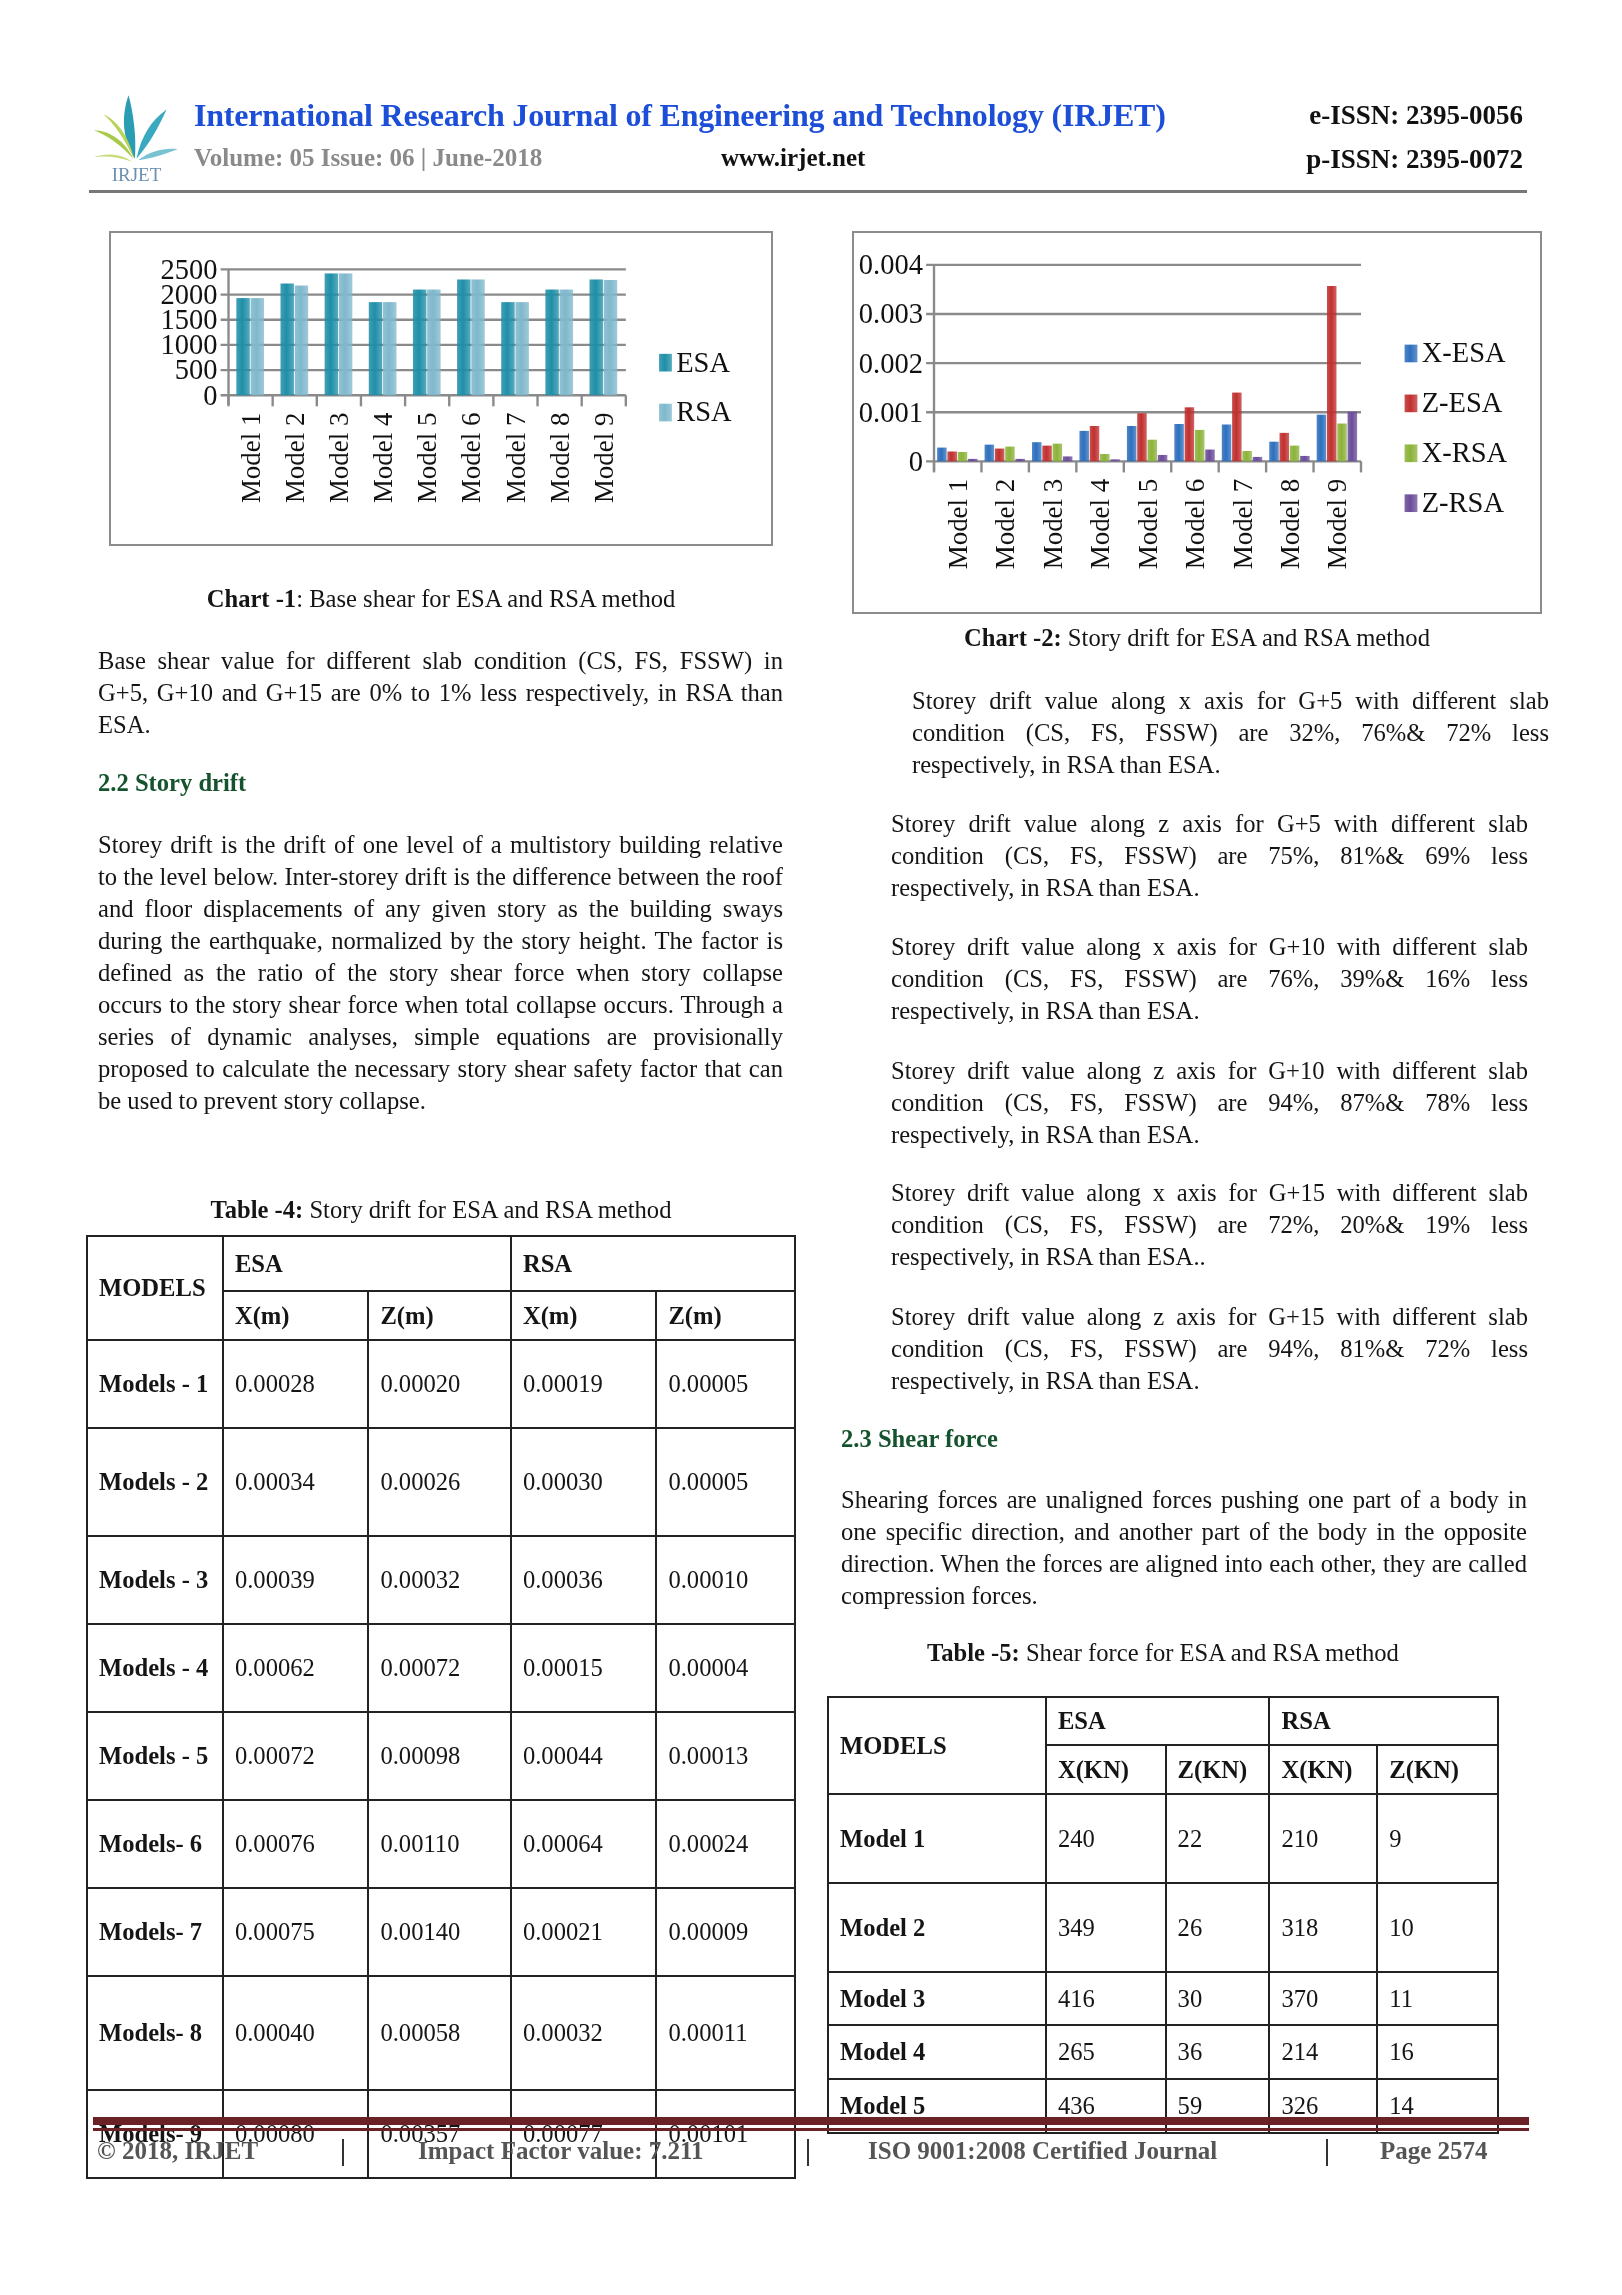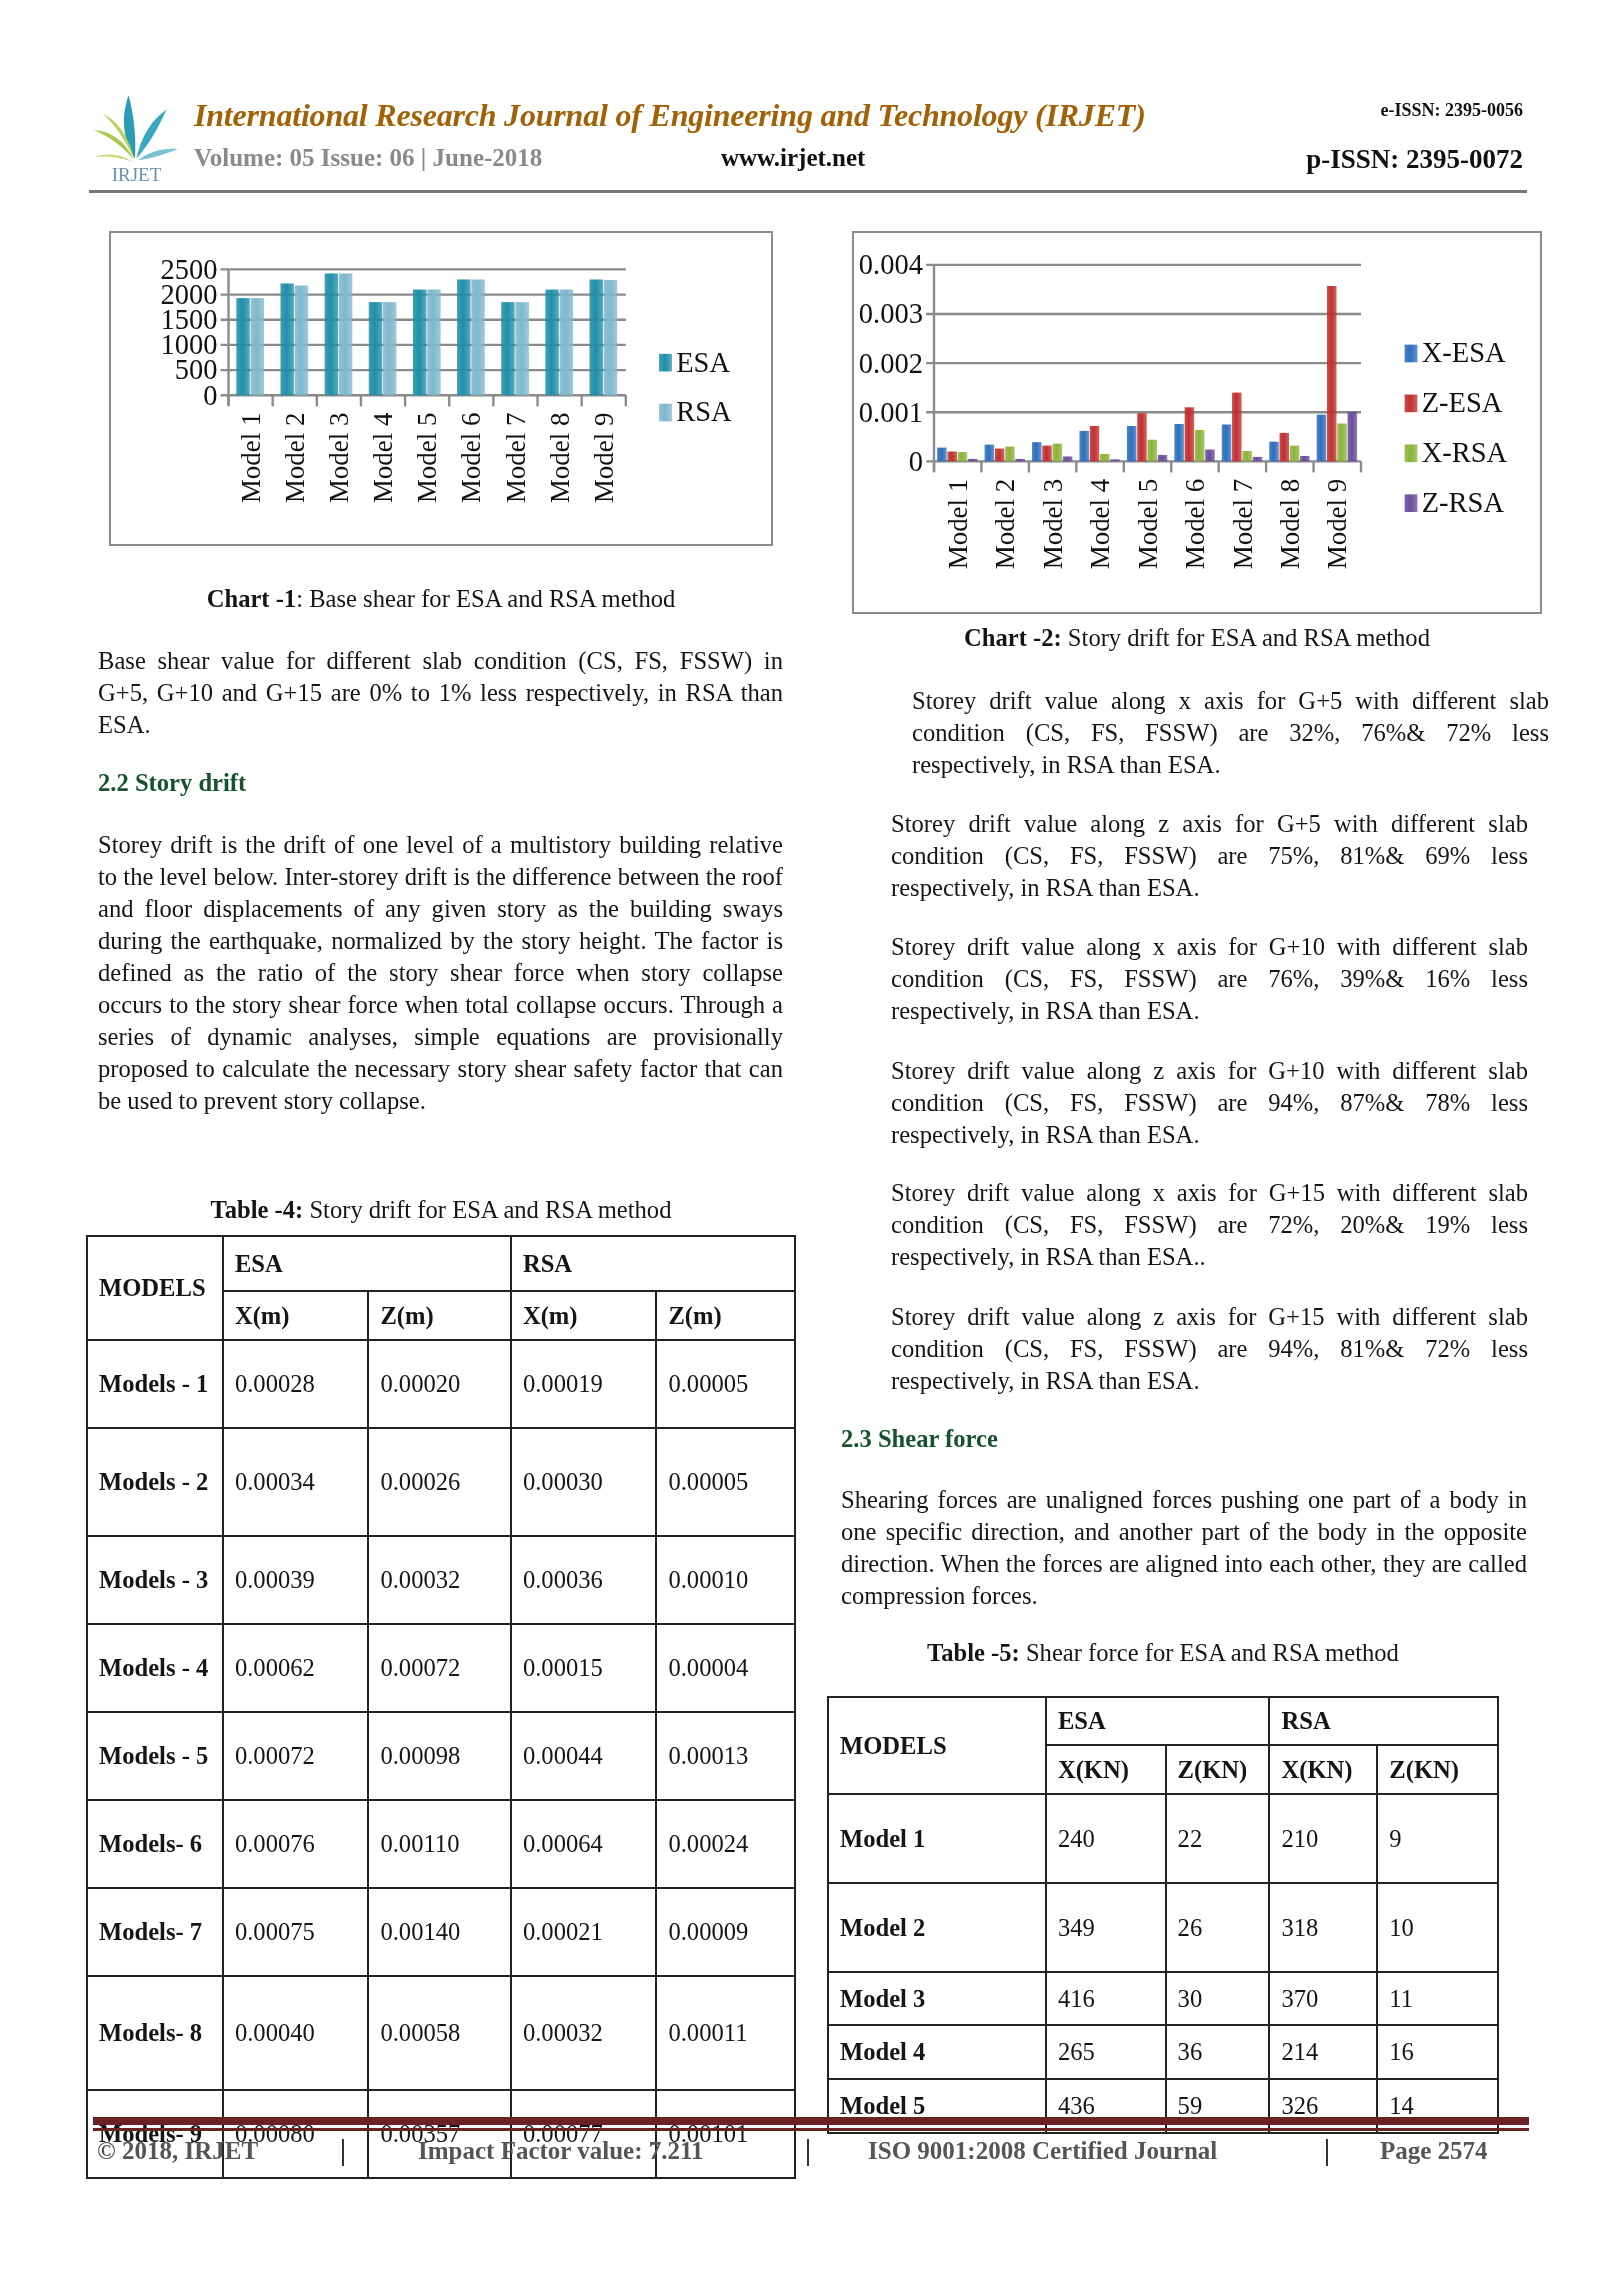--- a/index.html
+++ b/index.html
@@ -1,22 +1,22 @@
 <!DOCTYPE html>
 <html style="font-size:12.7px"><head>
 <meta charset="utf-8">
 <style>
   * { box-sizing: border-box; margin: 0; padding: 0; }
   html, body { width: 1623px; height: 2295px; background: #ffffff; }
   body { position: relative; font-family: "DejaVu Serif", "Liberation Serif", serif; color: #111; overflow: hidden; }
 
   
   .hdr-logo { position: absolute; left: 89px; top: 89px; width: 95px; height: 95px; }
-  .hdr-title { position: absolute; left: 194px; top: 97px; font-family: "Liberation Serif", serif; font-weight: bold; font-size: 32px; letter-spacing: -0.2px; color: #a16207; white-space: nowrap; font-style: italic; }
-  .hdr-eissn { position: absolute; right: 100px; top: 100px; font-family: "Liberation Serif", serif; font-weight: bold; font-size: 18px; color: #111; }
+  .hdr-title { position: absolute; left: 194px; top: 97px; font-family: "Liberation Serif", serif; font-weight: bold; font-size: 32px; letter-spacing: -0.2px; color: #1d4ed8; white-space: nowrap; }
+  .hdr-eissn { position: absolute; right: 100px; top: 100px; font-family: "Liberation Serif", serif; font-weight: bold; font-size: 27px; color: #111; }
   .hdr-vol { position: absolute; left: 194px; top: 144px; font-family: "Liberation Serif", serif; font-weight: bold; font-size: 25px; color: #8a8a8a; }
   .hdr-url { position: absolute; left: 721px; top: 144px; font-family: "Liberation Serif", serif; font-weight: bold; font-size: 25px; color: #111; }
   .hdr-pissn { position: absolute; right: 100px; top: 144px; font-family: "Liberation Serif", serif; font-weight: bold; font-size: 27px; color: #111; }
   .hdr-rule { position: absolute; left: 89px; top: 190px; width: 1438px; height: 3.2px; background: #777; }
 
   
   .para { position: absolute; font-family: "Liberation Serif", serif; font-size: 24.6px; line-height: 32px; text-align: justify; color: #151515; }
   .caption { position: absolute; font-family: "Liberation Serif", serif; font-size: 24.6px; text-align: center; color: #151515; white-space: nowrap; }
   .caption b { font-weight: bold; }
   .heading { position: absolute; font-family: "Liberation Serif", serif; font-size: 24.6px; font-weight: bold; color: #14532d; }

